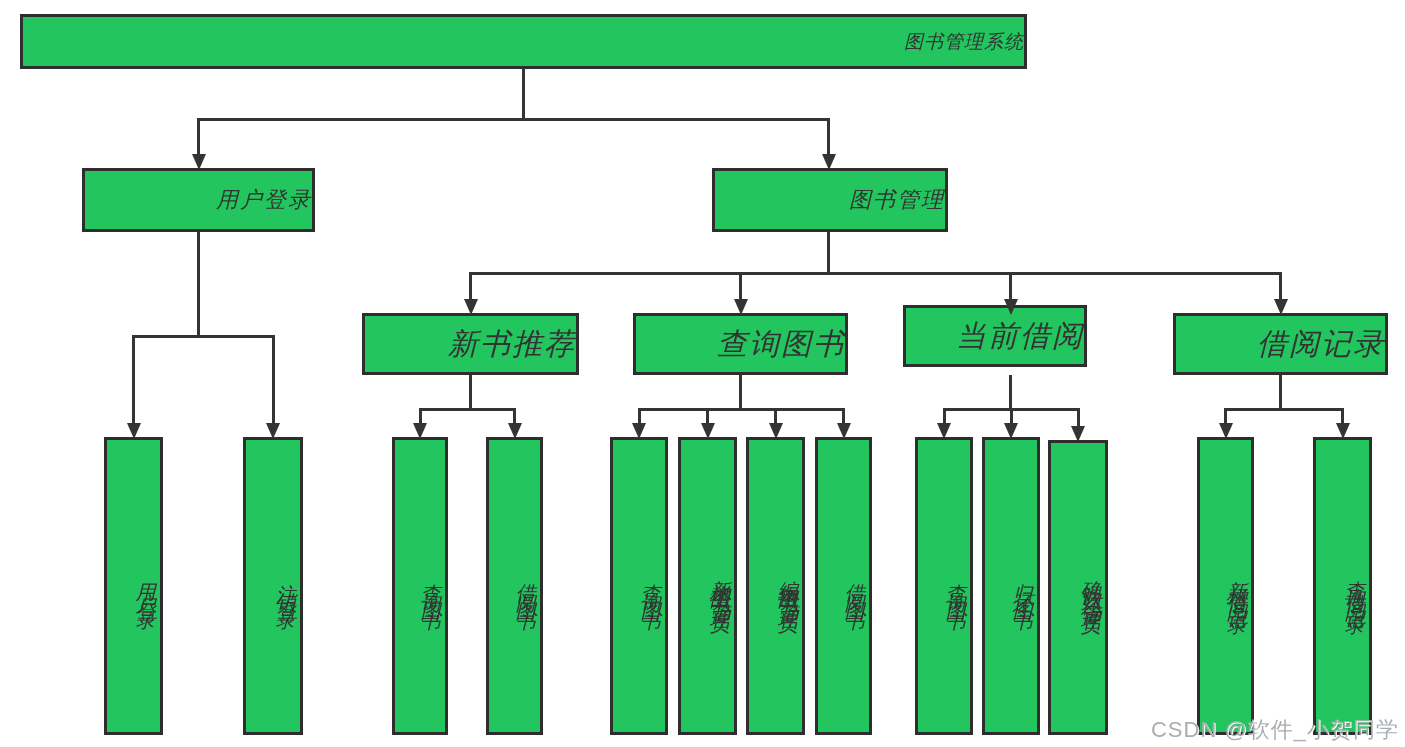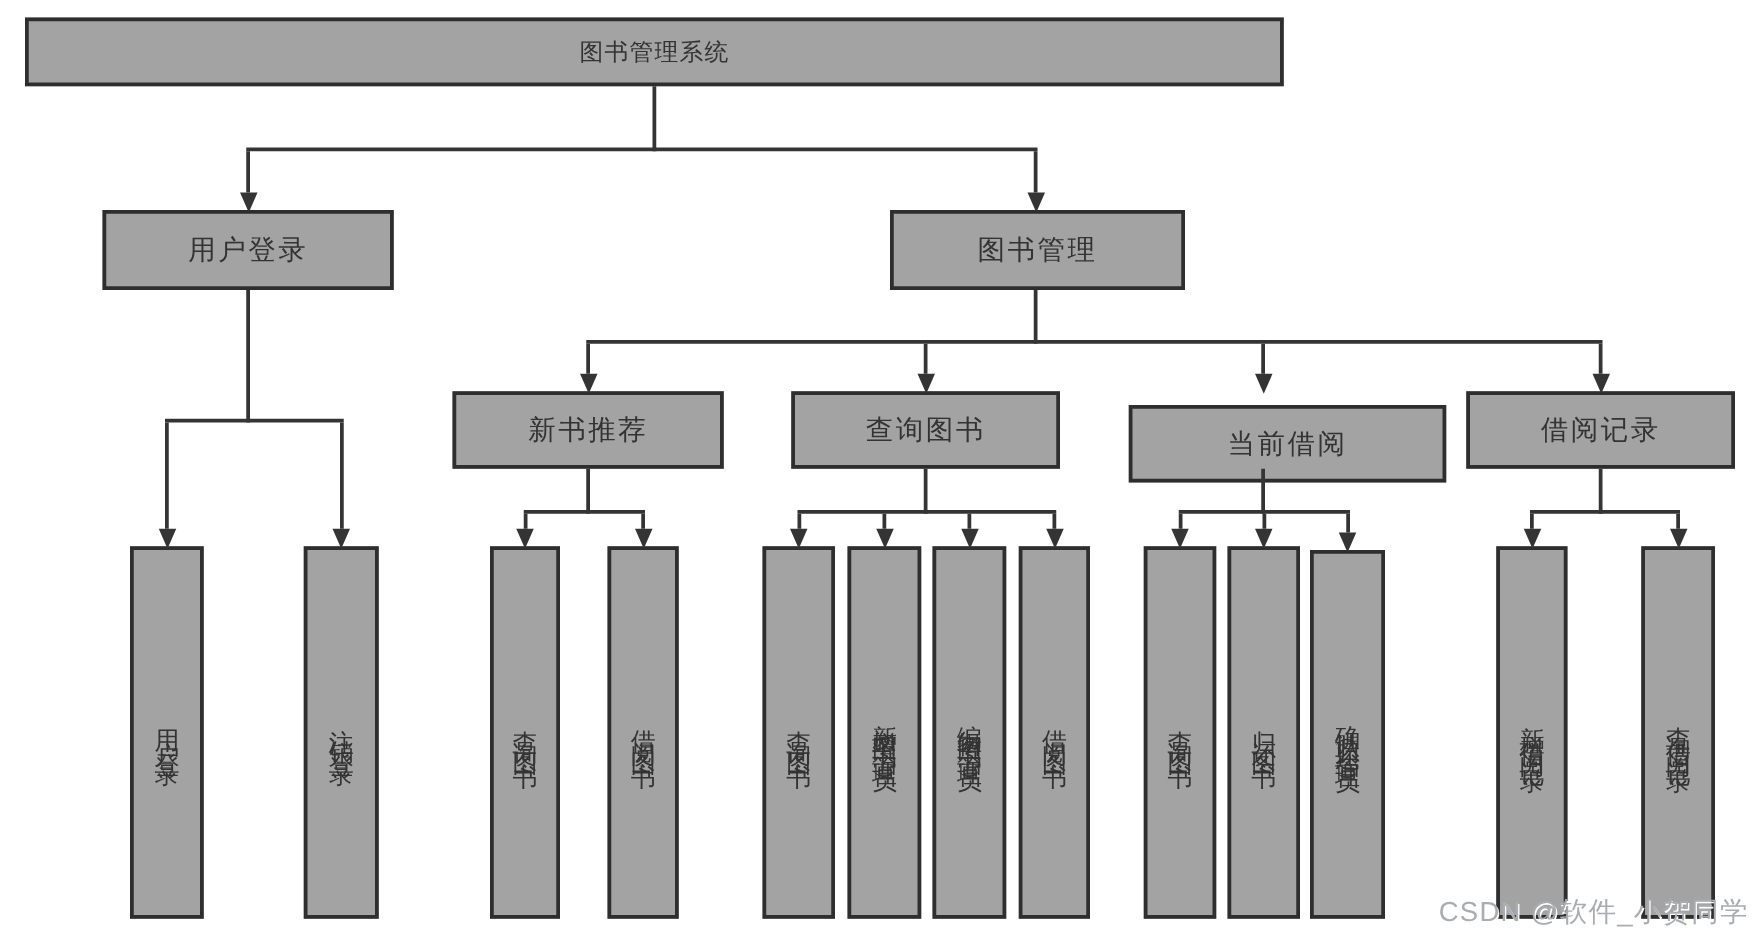--- a/index.html
+++ b/index.html
@@ -13,30 +13,31 @@
     position:relative;
     width:1405px;height:747px;
     background:#ffffff;
     font-family:"Liberation Sans","DejaVu Sans",sans-serif;
     overflow:hidden;
   }
   .node{
     position:absolute;
     box-sizing:border-box;
     border:3px solid var(--border);
-    background:#a3a3a3;
+    background:#22c55e;
     display:flex;
     align-items:center;
-    justify-content:center;
+    justify-content:flex-end;
     color:var(--text);
+    font-style:italic;
   }
   .node .lbl{white-space:nowrap;}
   .node.h0 .lbl{font-size:19px;letter-spacing:1px;}
   .node.h1 .lbl{font-size:22px;letter-spacing:2px;}
-  .node.h2 .lbl{font-size:22px;letter-spacing:2px;}
+  .node.h2 .lbl{font-size:30px;letter-spacing:2px;}
   .node.vert .lbl{
     writing-mode:vertical-rl;
     font-size:20px;
     letter-spacing:9px;
     white-space:normal;
   }
   .node.vert .lbl.sp-m{letter-spacing:7px;}
   .node.vert .lbl.sp-t{letter-spacing:5px;}
   .vline{position:absolute;width:3px;background:var(--line);}
   .hline{position:absolute;height:3px;background:var(--line);}
@@ -93,21 +94,21 @@
       </div>
       <div class="node vert" style="left: 678px; top: 437px; width: 59px; height: 298px;">
         <span class="lbl sp-t">新增图书（管理员）</span>
       </div>
       <div class="node vert" style="left: 746px; top: 437px; width: 59px; height: 298px;">
         <span class="lbl sp-t">编辑图书（管理员）</span>
       </div>
       <div class="node vert" style="left: 815px; top: 437px; width: 57px; height: 298px;">
         <span class="lbl">借阅图书</span>
       </div>
-      <div class="node h2" style="left: 903px; top: 324px; width: 254px; height: 62px;">
+      <div class="node h2" style="left: 903px; top: 305px; width: 184px; height: 62px;">
         <span class="lbl">当前借阅</span>
       </div>
       <div class="node vert" style="left: 915px; top: 437px; width: 58px; height: 298px;">
         <span class="lbl">查询图书</span>
       </div>
       <div class="node vert" style="left: 982px; top: 437px; width: 58px; height: 298px;">
         <span class="lbl">归还图书</span>
       </div>
       <div class="node vert" style="left: 1048px; top: 440px; width: 60px; height: 295px;">
         <span class="lbl sp-t">确认归还（管理员）</span>

